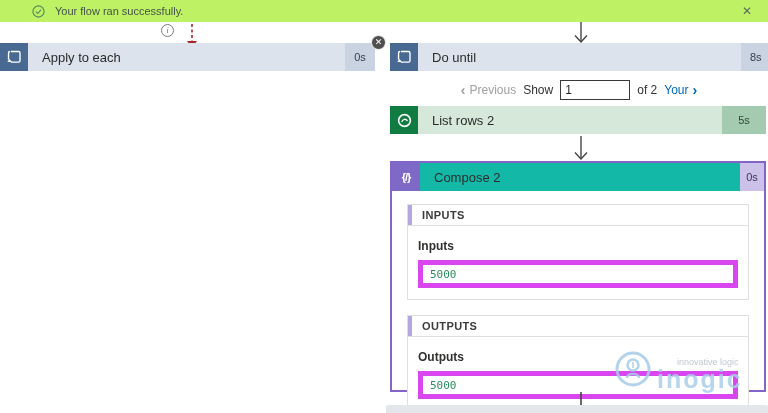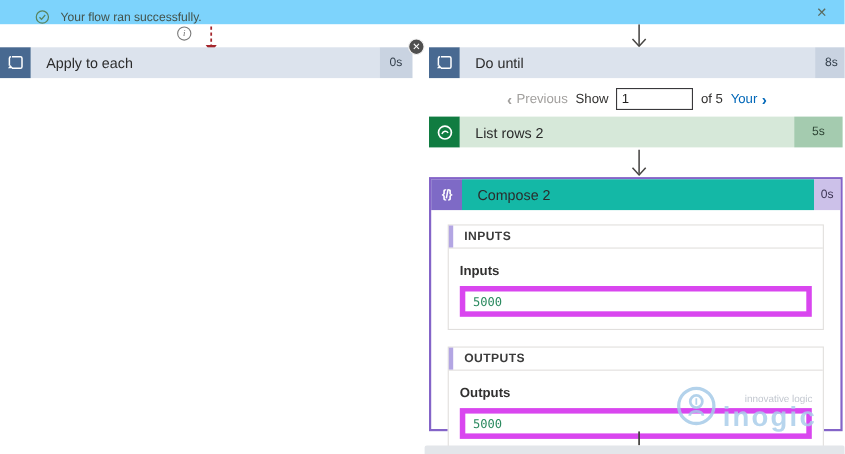--- a/index.html
+++ b/index.html
@@ -1,21 +1,21 @@
 <!DOCTYPE html>
 <html><head>
 <meta charset="utf-8">
 <style>
   html,body{margin:0;padding:0;background:#fff;}
   #screen{position:relative;width:768px;height:413px;overflow:hidden;background:#ffffff;
           font-family:"Liberation Sans","DejaVu Sans",sans-serif;color:#323130;}
   .abs{position:absolute;}
 
   
-  .banner{left:0;top:0;width:768px;height:22px;background:#7dd3fc;display:flex;align-items:flex-end;}
+  .banner{left:0;top:0;width:768px;height:22px;background:#bef264;display:flex;align-items:center;}
   .banner-msg{font-size:11px;color:#44524a;margin-left:10px;}
   .banner-check{width:13px;height:13px;margin-left:32px;flex:0 0 auto;}
   .banner-close{position:absolute;right:16px;top:3px;font-size:12px;color:#5a6a5e;cursor:pointer;line-height:16px;}
 
   
   .block{display:flex;height:28px;align-items:stretch;}
   .blk-icon{width:28px;flex:0 0 28px;display:flex;align-items:center;justify-content:center;}
   .blk-title{flex:1;display:flex;align-items:center;padding-left:14px;font-size:13px;color:#2b2b2b;}
   .blk-dur{flex:0 0 auto;display:flex;align-items:center;justify-content:center;font-size:11px;color:#35414d;}
 
@@ -131,21 +131,21 @@
     </div>
   </div>
 
   <div class="abs pager">
     <span class="pg-prev">
       <span class="chev">‹</span>
       <span>Previous</span>
     </span>
     <span class="pg-show">Show</span>
     <input class="pg-input" type="text" value="1" style="">
-    <span class="pg-of">of 5</span>
+    <span class="pg-of">of 2</span>
     <span class="pg-next">
       <span>Your</span>
       <span class="chev">›</span>
     </span>
   </div>
 
   <div class="abs block" style="left:390px;top:106px;width:376px;">
     <div class="blk-icon green-icon">
       <svg width="19" height="19" viewBox="0 0 22 22">
         <circle cx="11" cy="11" r="6.8" fill="none" stroke="#fff" stroke-width="1.8"></circle>

